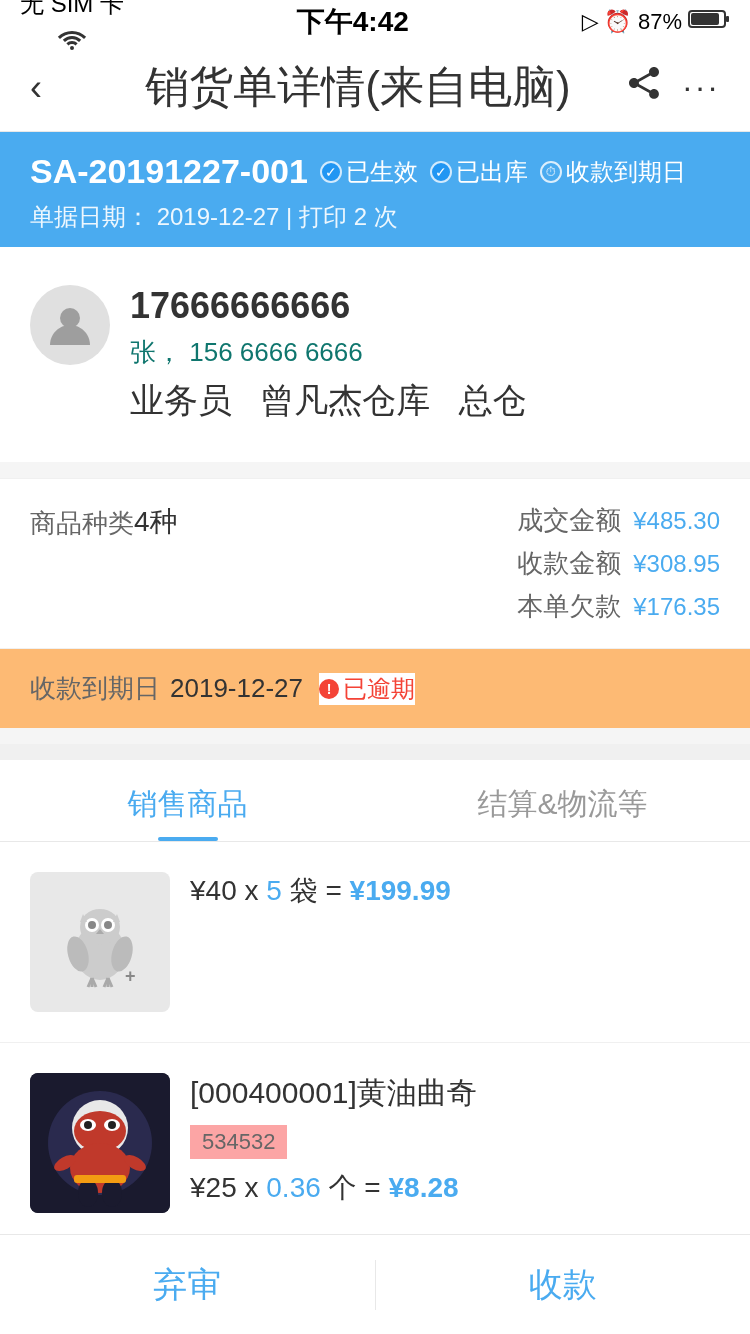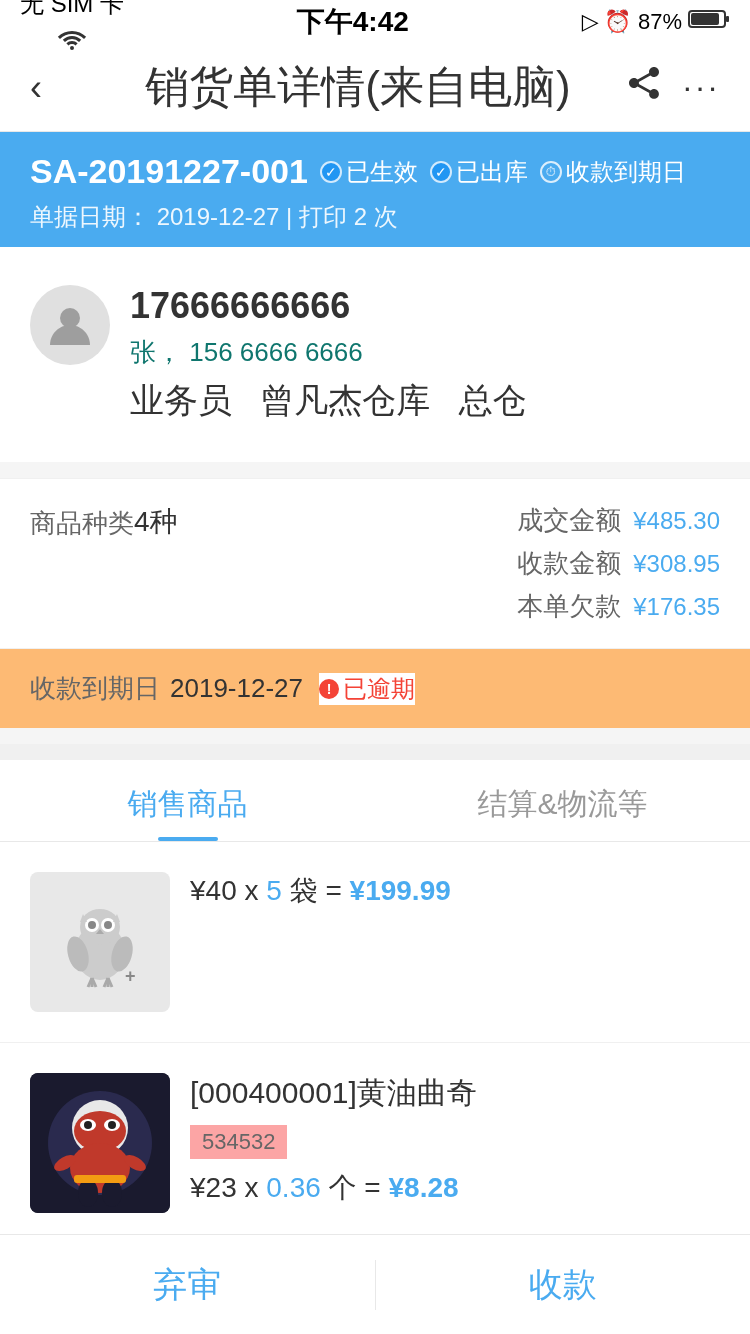--- a/index.html
+++ b/index.html
@@ -577,21 +577,21 @@
 
         <rect x="44" y="102" width="52" height="8" rx="3" fill="#f39c12"></rect>
       </svg>
     </div>
     <div class="product-info">
       <div class="product-name">
         <span>[000400001]</span><span>黄油曲奇</span>
       </div>
       <div class="product-sku">534532</div>
       <div class="product-price">
-        <span>¥23</span>
+        <span>¥25</span>
         <span> x </span>
         <span class="qty">0.36</span>
         <span>个</span>
         <span> = </span>
         <span class="total">¥8.28</span>
       </div>
     </div>
   </div>
 
 </div>

